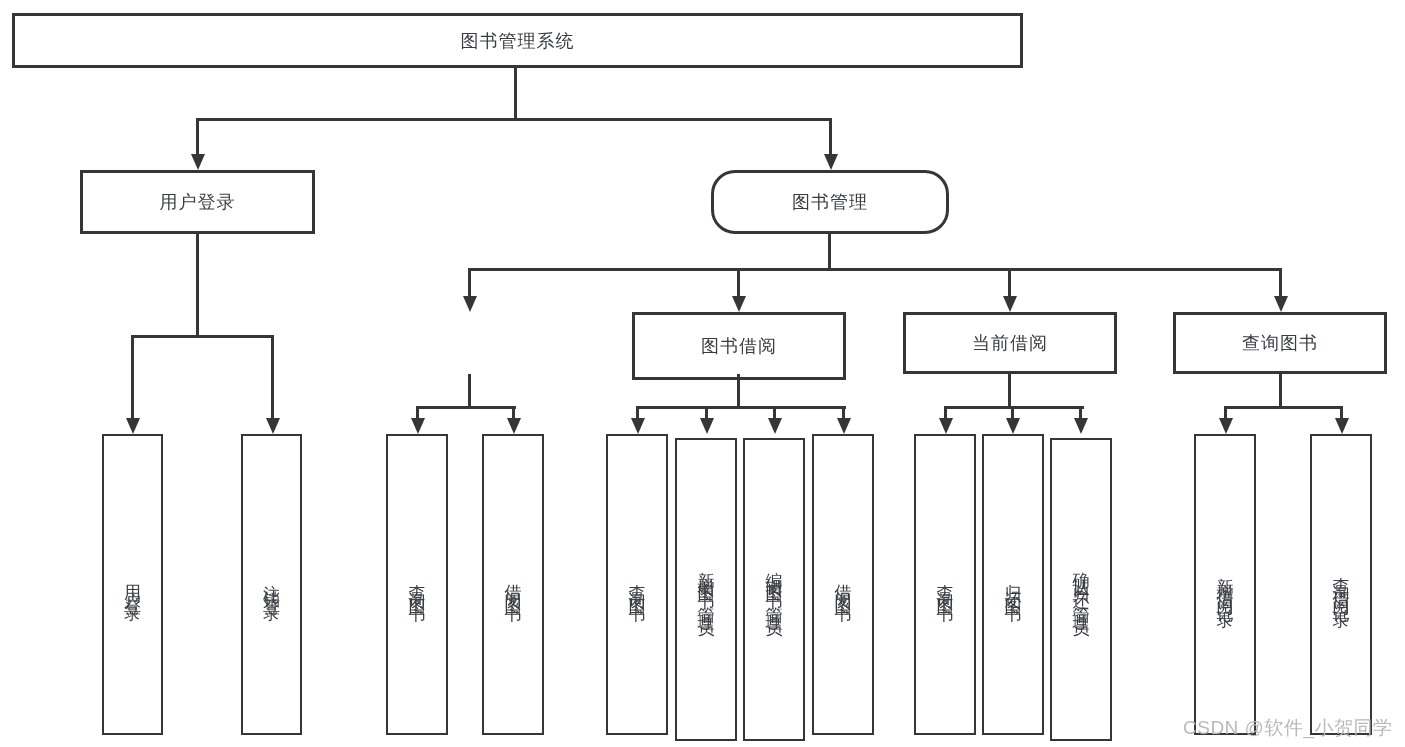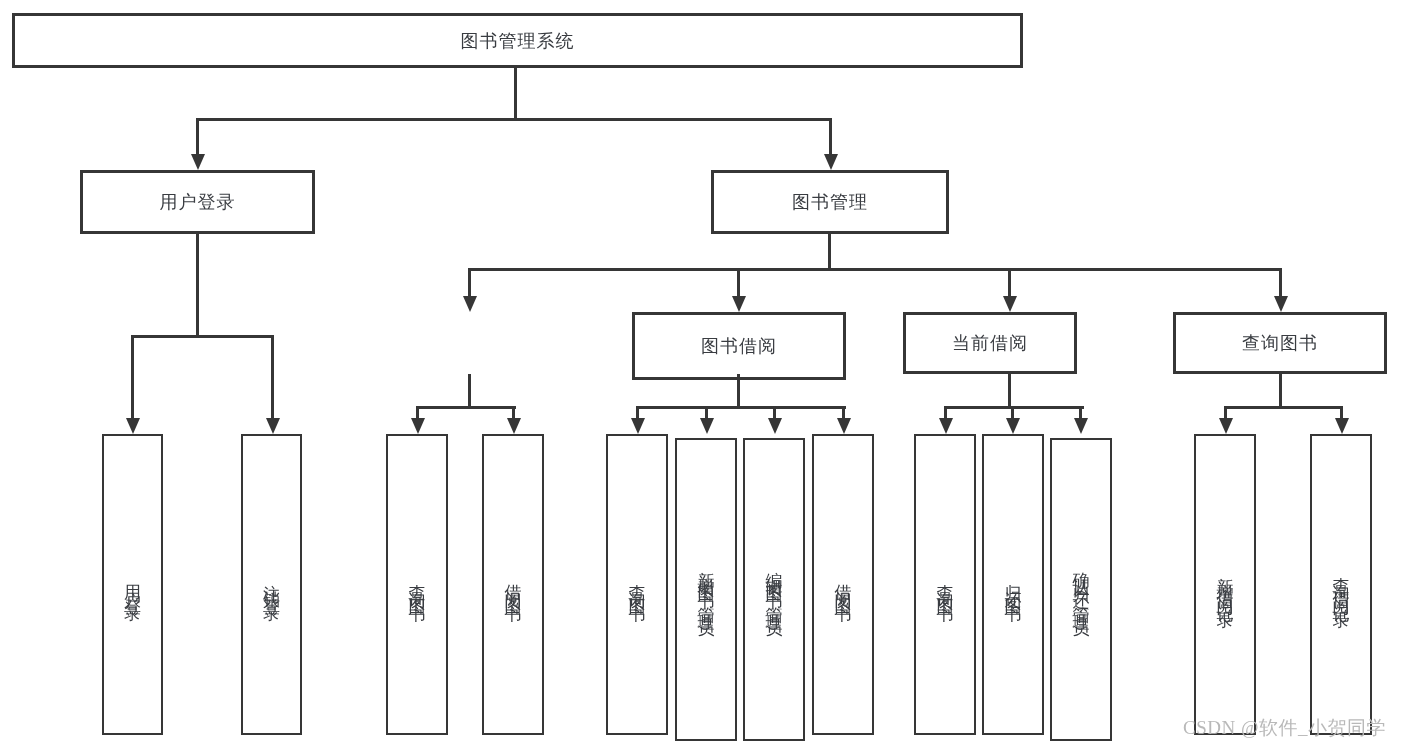--- a/index.html
+++ b/index.html
@@ -6,21 +6,21 @@
     --line:#363636;
     --ink:#393c41;
     --wm:#b9b9b9;
     --bg:#ffffff;
   }
   html,body{margin:0;padding:0;background:var(--bg);}
   #canvas{
     position:relative;
     width:1405px;height:747px;
     background:var(--bg);
-    font-family:Liberation Serif, serif;
+    font-family:Liberation Sans, sans-serif;
     overflow:hidden;
   }
   
   .hbox{
     position:absolute;
     background:#fff;
     border:3px solid var(--line);
     display:flex;align-items:center;justify-content:center;
     font-size:18px;color:var(--ink);
     letter-spacing:1px;
@@ -79,40 +79,40 @@
   </div>
 
   <div class="vline" style="left:514px;top:68px;height:52px;"></div>
   <div class="hline" style="left:196px;top:118px;width:636px;"></div>
   <div class="arrow" style="left:196px;top:118px;height:36px;"></div>
   <div class="arrow" style="left:829px;top:118px;height:36px;"></div>
 
   <div class="hbox" style="left:80px;top:170px;width:235px;height:64px;">
     <span>用户登录</span>
   </div>
-  <div class="hbox" style="left:711px;top:170px;width:238px;height:64px;">
+  <div class="hbox" style="left:711px;top:170px;width:238px;height:64px;border-radius:24px;">
     <span>图书管理</span>
   </div>
 
   <div class="vline" style="left:196px;top:234px;height:104px;"></div>
   <div class="hline" style="left:131px;top:335px;width:143px;"></div>
   <div class="arrow" style="left:131px;top:335px;height:83px;"></div>
   <div class="arrow" style="left:271px;top:335px;height:83px;"></div>
 
   <div class="vline" style="left:828px;top:234px;height:37px;"></div>
   <div class="hline" style="left:468px;top:268px;width:814px;"></div>
   <div class="arrow" style="left:468px;top:268px;height:28px;"></div>
   <div class="arrow" style="left:737px;top:268px;height:28px;"></div>
   <div class="arrow" style="left:1008px;top:268px;height:28px;"></div>
   <div class="arrow" style="left:1279px;top:268px;height:28px;"></div>
 
   <div class="hbox" style="left:632px;top:312px;width:214px;height:68px;">
     <span>图书借阅</span>
   </div>
-  <div class="hbox" style="left:903px;top:312px;width:174px;height:62px;">
+  <div class="hbox" style="left:903px;top:312px;width:214px;height:62px;">
     <span>当前借阅</span>
   </div>
   <div class="hbox" style="left:1173px;top:312px;width:214px;height:62px;">
     <span>查询图书</span>
   </div>
 
   <div class="vline" style="left:468px;top:374px;height:34px;"></div>
   <div class="hline" style="left:416px;top:406px;width:100px;"></div>
   <div class="arrow" style="left:416px;top:406px;height:12px;"></div>
   <div class="arrow" style="left:512px;top:406px;height:12px;"></div>

